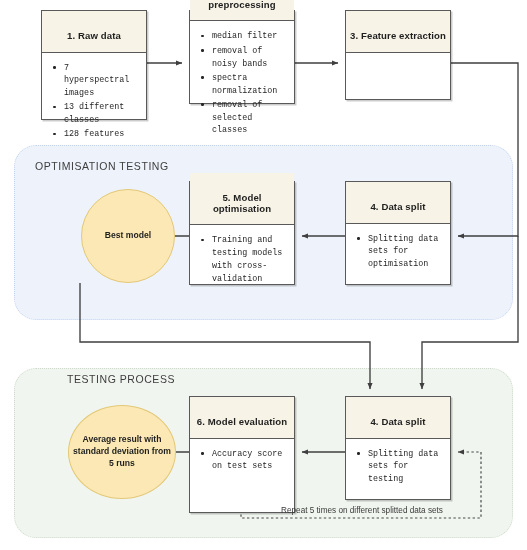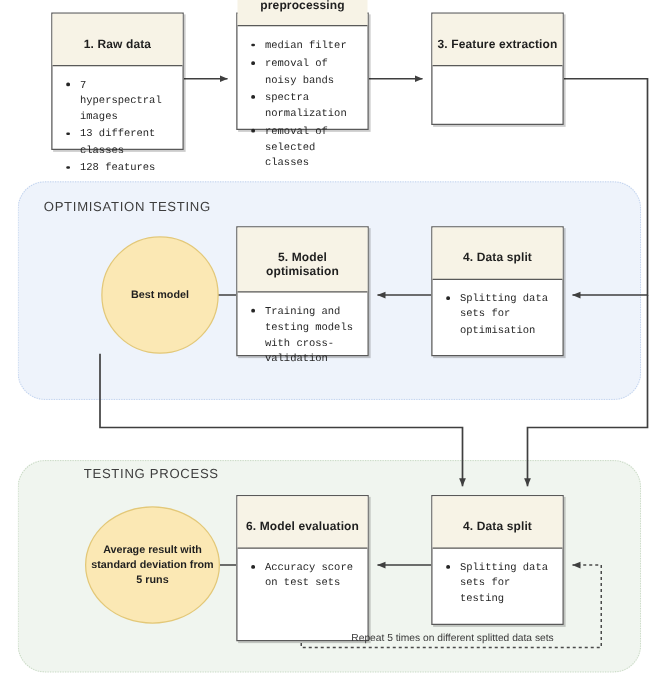--- a/index.html
+++ b/index.html
@@ -85,21 +85,21 @@
     left:-9px;top:4.4px;
     width:2.6px;height:2.6px;
     border-radius:50%;
     background:#262626;
   }
 
   
   #node-raw      {left:41px; top:10px;  width:106px; height:110px;}
   #node-prep     {left:189px;top:10px;  width:106px; height:94px;justify-content:center;}
   #node-feat     {left:345px;top:10px;  width:106px; height:90px;}
-  #node-optim    {left:189px;top:181px; width:106px; height:104px;}
+  #node-optim    {left:189px;top:181px; width:106px; height:104px;justify-content:center;}
   #node-split-o  {left:345px;top:181px; width:106px; height:104px;}
   #node-eval     {left:189px;top:396px; width:106px; height:117px;}
   #node-split-t  {left:345px;top:396px; width:106px; height:104px;}
 
   
   .circle{
     position:absolute;
     border-radius:50%;
     background:#fbe8b4;
     border:1px solid #e3c878;

